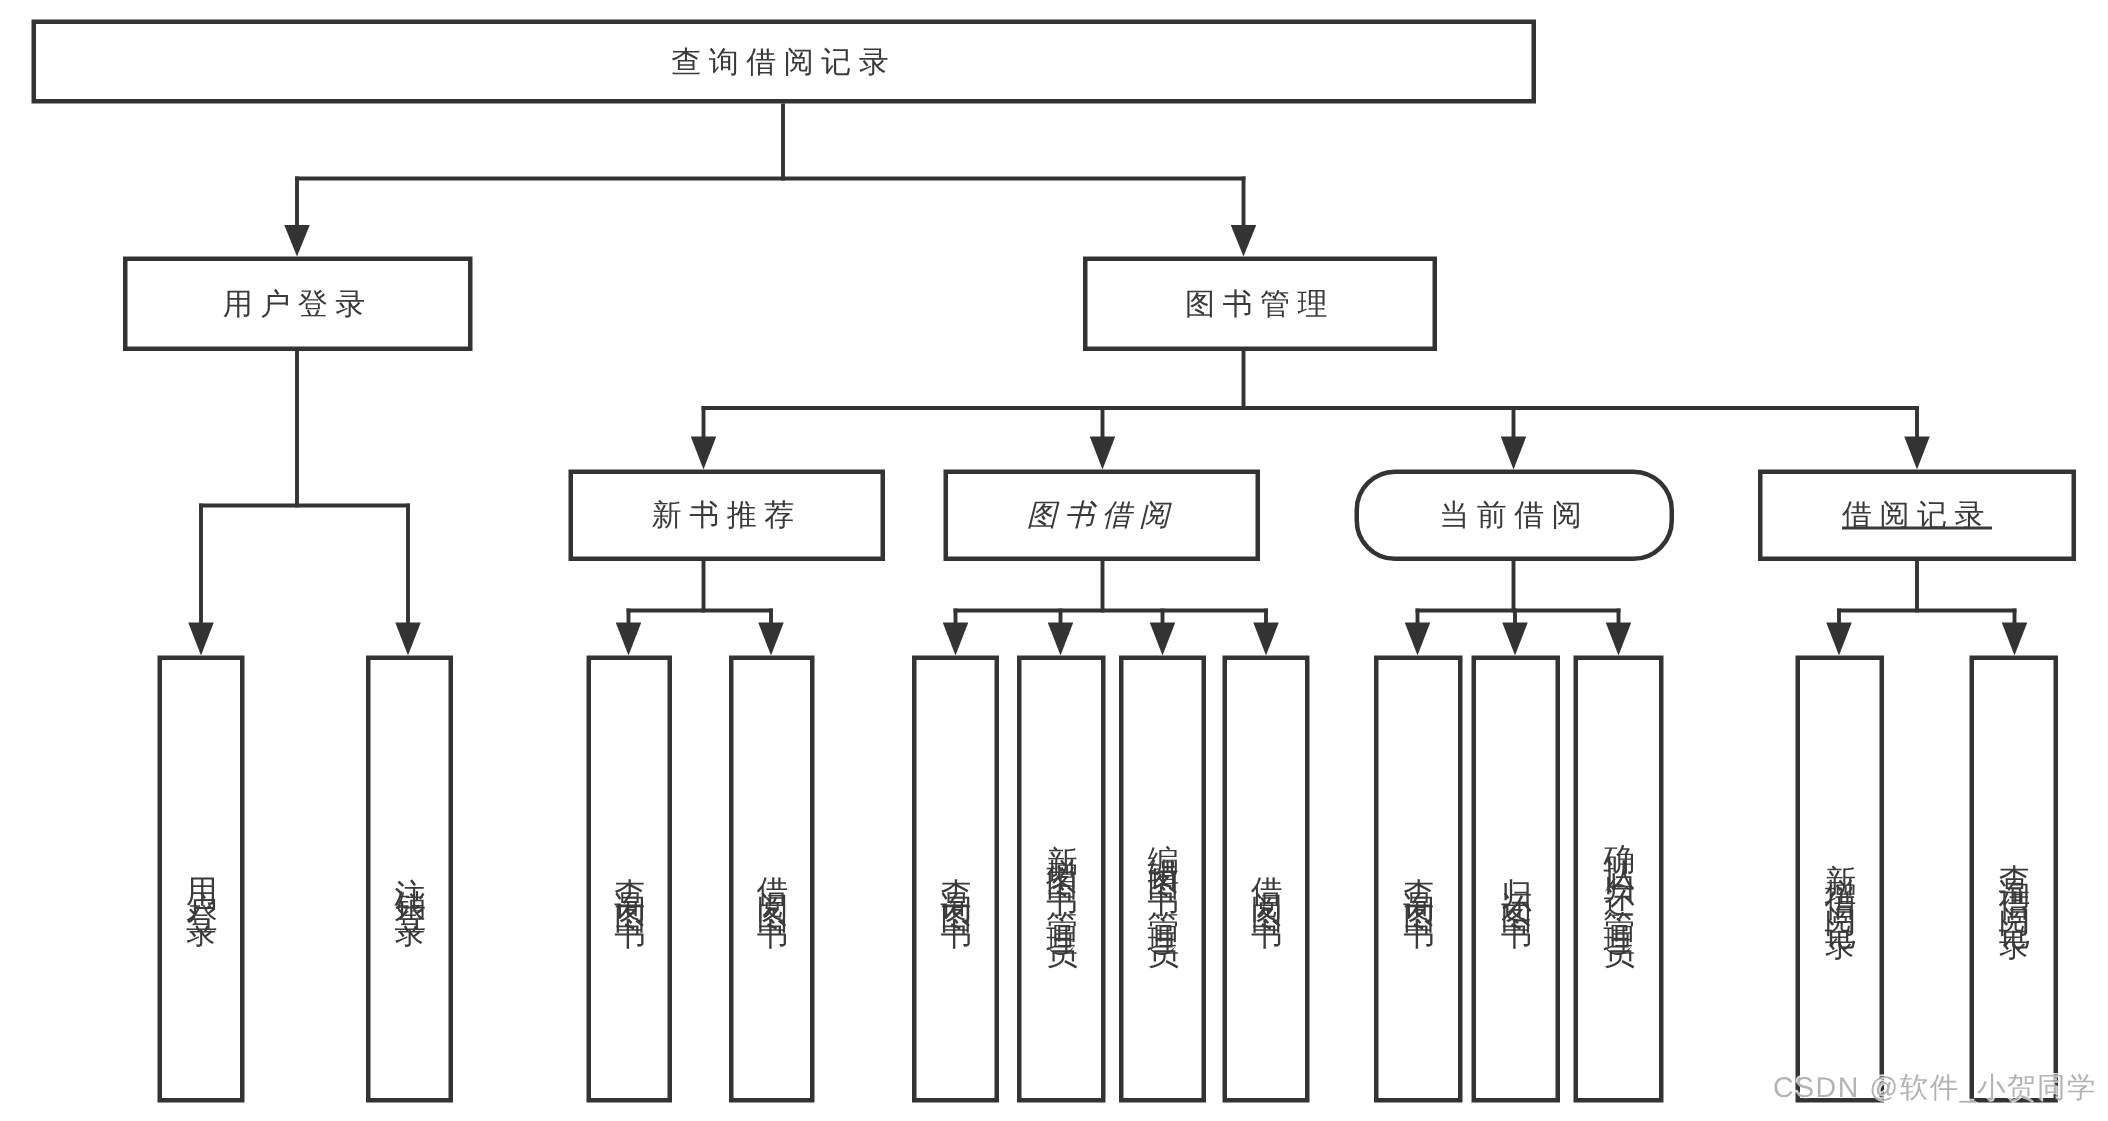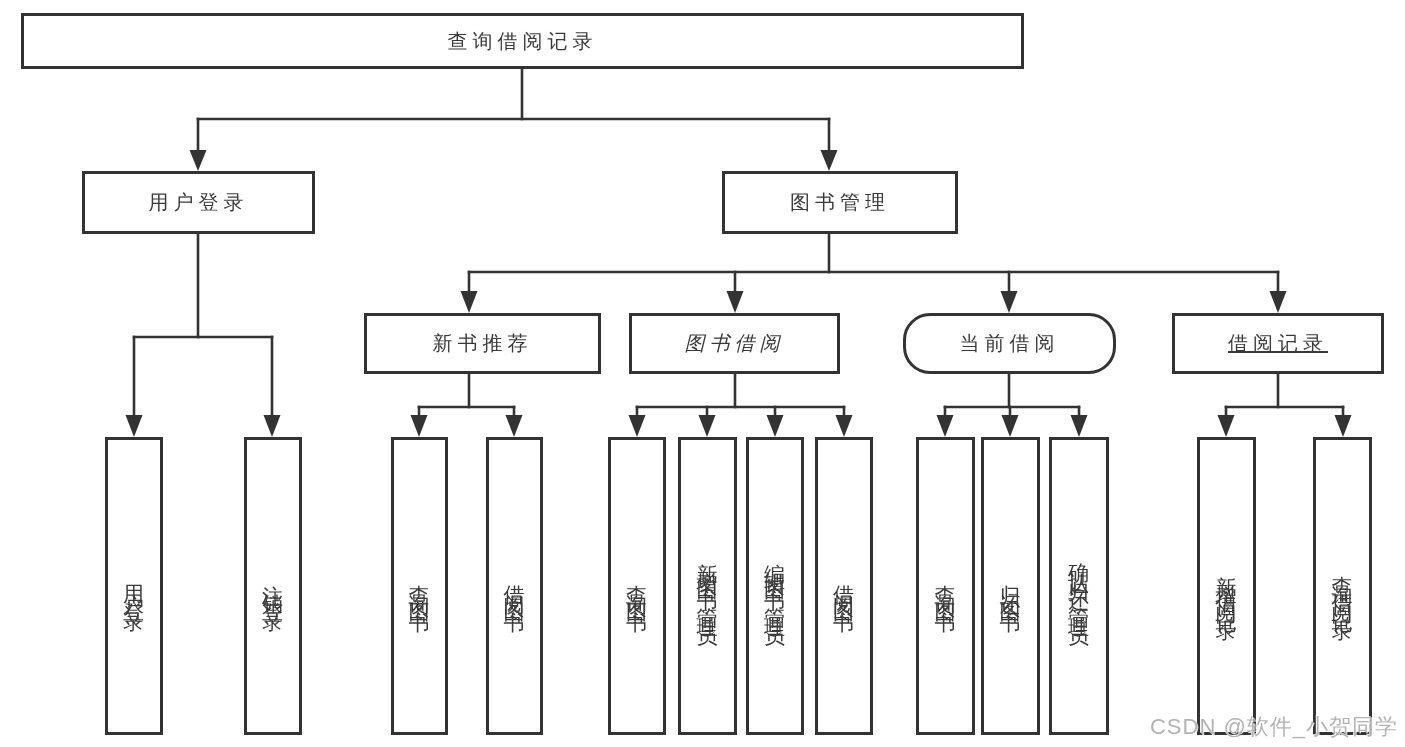--- a/index.html
+++ b/index.html
@@ -40,21 +40,21 @@
     text-orientation:mixed;
     font-size:21px;
     letter-spacing:9px;
     line-height:1;
     color:var(--text);
   }
   .watermark{
     position:absolute;
     top:712px;right:7px;
     z-index:5;
-    font-size:22px;
+    font-size:19px;
     color:var(--watermark);
     letter-spacing:1px;
     white-space:nowrap;
     text-shadow:1px 1px 0 rgba(255,255,255,.8),-1px -1px 0 rgba(255,255,255,.8);
   }
 </style>
 </head>
 <body>
 
 <div class="canvas">
@@ -139,21 +139,21 @@
     <span>查询借阅记录</span>
   </div>
 
   <div class="node h" style="left:82px;top:171px;width:233px;height:63px;">
     <span>用户登录</span>
   </div>
   <div class="node h" style="left:711px;top:171px;width:236px;height:63px;margin-left:11px;">
     <span>图书管理</span>
   </div>
 
-  <div class="node h" style="left:364px;top:313px;width:237px;height:61px;align-items:center;">
+  <div class="node h" style="left:379px;top:313px;width:211px;height:61px;align-items:center;">
     <span>新书推荐</span>
   </div>
   <div class="node h" style="left:629px;top:313px;width:211px;height:61px;font-style:italic;">
     <span>图书借阅</span>
   </div>
   <div class="node h" style="left:903px;top:313px;width:213px;height:61px;border-radius:27px;">
     <span>当前借阅</span>
   </div>
   <div class="node h" style="left:1172px;top:313px;width:212px;height:61px;text-decoration:underline;">
     <span>借阅记录</span>

